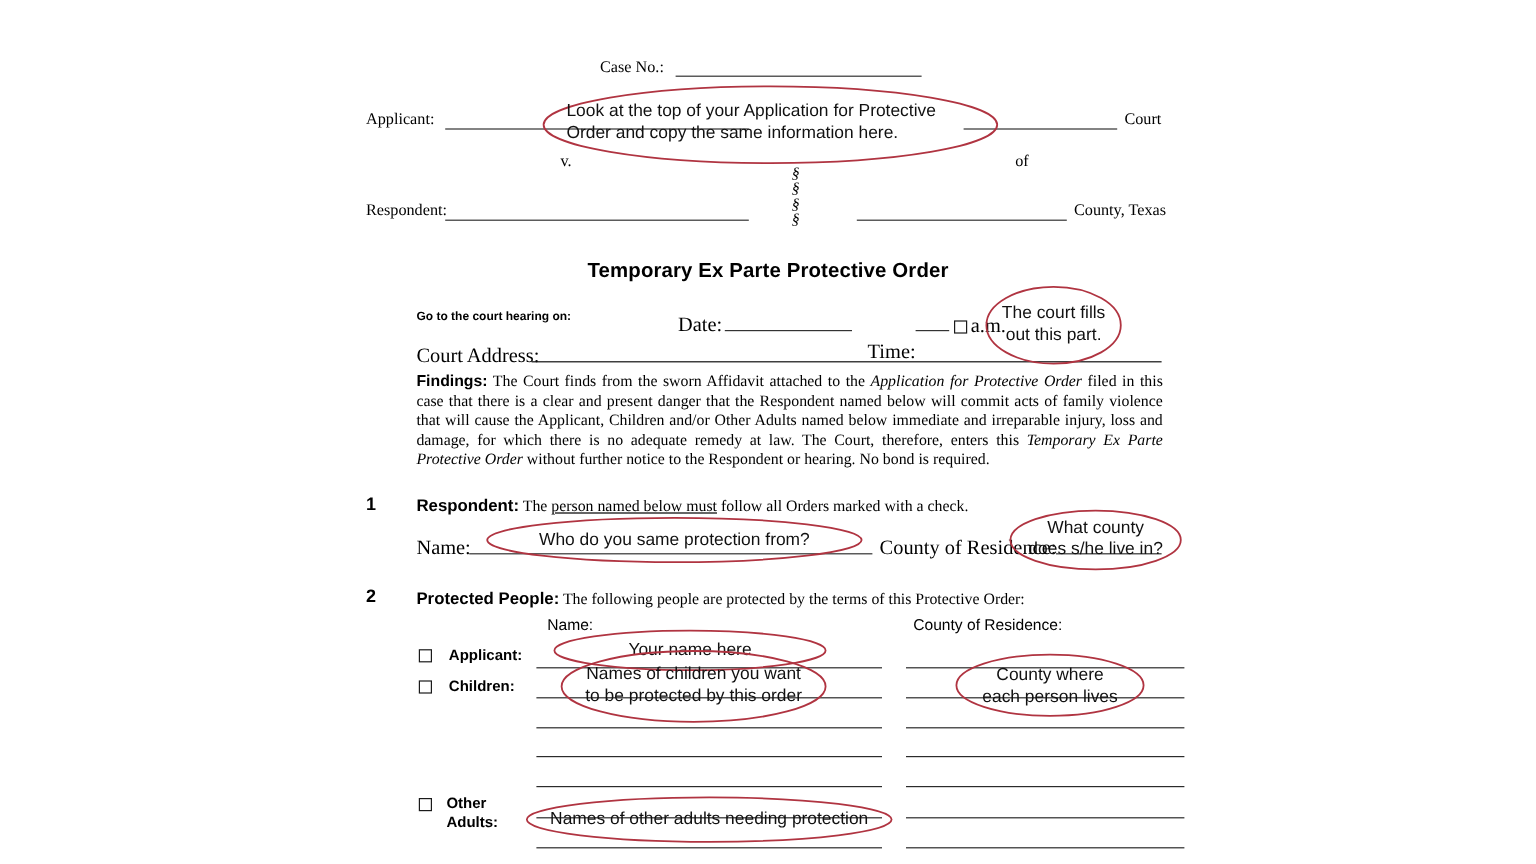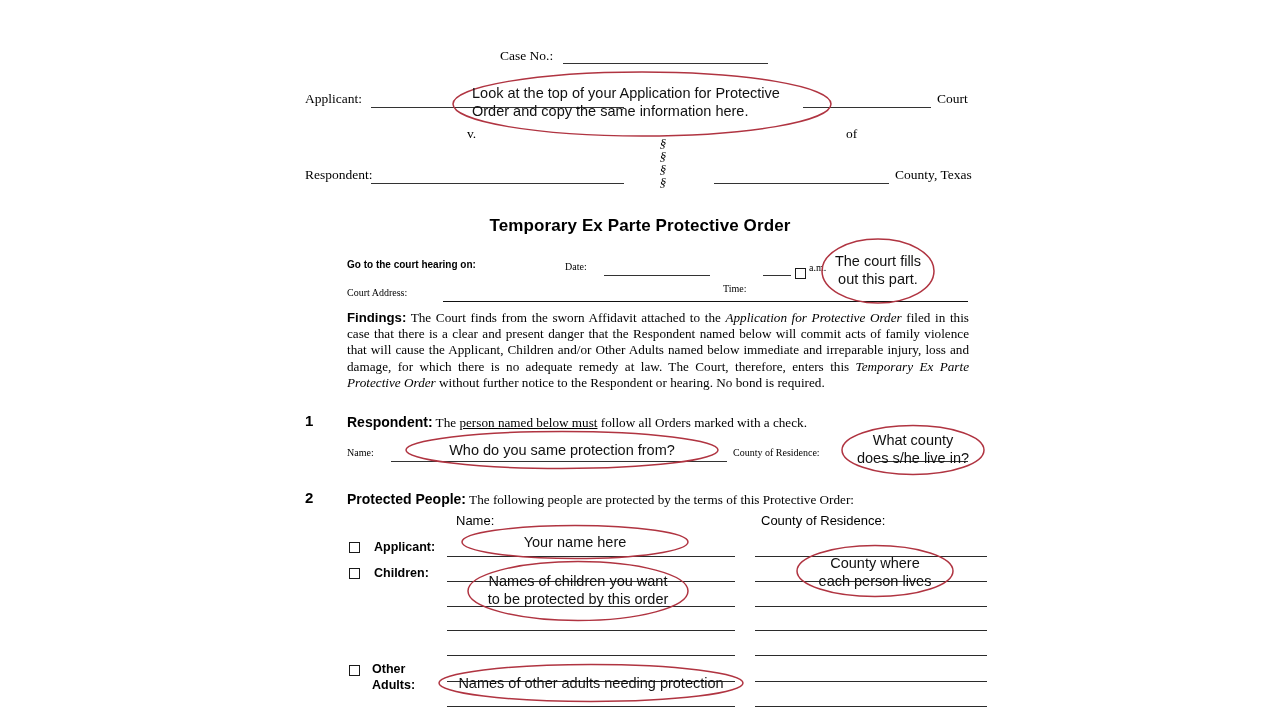--- a/index.html
+++ b/index.html
@@ -56,21 +56,21 @@
   }
 
   
   .hdg-sans-b {
     font-family: "Liberation Sans", sans-serif;
     font-weight: bold;
     font-size: 10px;
   }
   .lbl-serif {
     font-family: "Liberation Serif", serif;
-    font-size: 10px;
+    font-size: 17px;
   }
   .checkbox {
     display: inline-block;
     width: 9px;
     height: 9px;
     border: 1.2px solid #1a1a1a;
     background: #fff;
     vertical-align: middle;
   }
 
@@ -290,21 +290,21 @@
   </div>
 
   <div class="anno" style="left:795px;top:544px;width:160px;height:54px;">
     <svg width="160" height="54" viewBox="0 0 160 54" aria-hidden="true">
       <ellipse cx="80" cy="27" rx="78" ry="25.5" fill="none" stroke="#b03441" stroke-width="1.5"></ellipse>
     </svg>
     <div class="anno-text" style="left:4px;top:10px;width:152px;">County where
 each person lives</div>
   </div>
 
-  <div class="anno" style="left:466px;top:560px;width:224px;height:62px;">
+  <div class="anno" style="left:466px;top:541px;width:224px;height:62px;">
     <svg width="224" height="62" viewBox="0 0 224 62" aria-hidden="true">
       <ellipse cx="112" cy="31" rx="110" ry="29.5" fill="none" stroke="#b03441" stroke-width="1.5"></ellipse>
     </svg>
     <div class="anno-text" style="left:6px;top:12px;width:212px;">Names of children you want
 to be protected by this order</div>
   </div>
 
   <div class="anno" style="left:437px;top:663px;width:308px;height:40px;">
     <svg width="308" height="40" viewBox="0 0 308 40" aria-hidden="true">
       <ellipse cx="154" cy="20" rx="152" ry="18.5" fill="none" stroke="#b03441" stroke-width="1.5"></ellipse>

